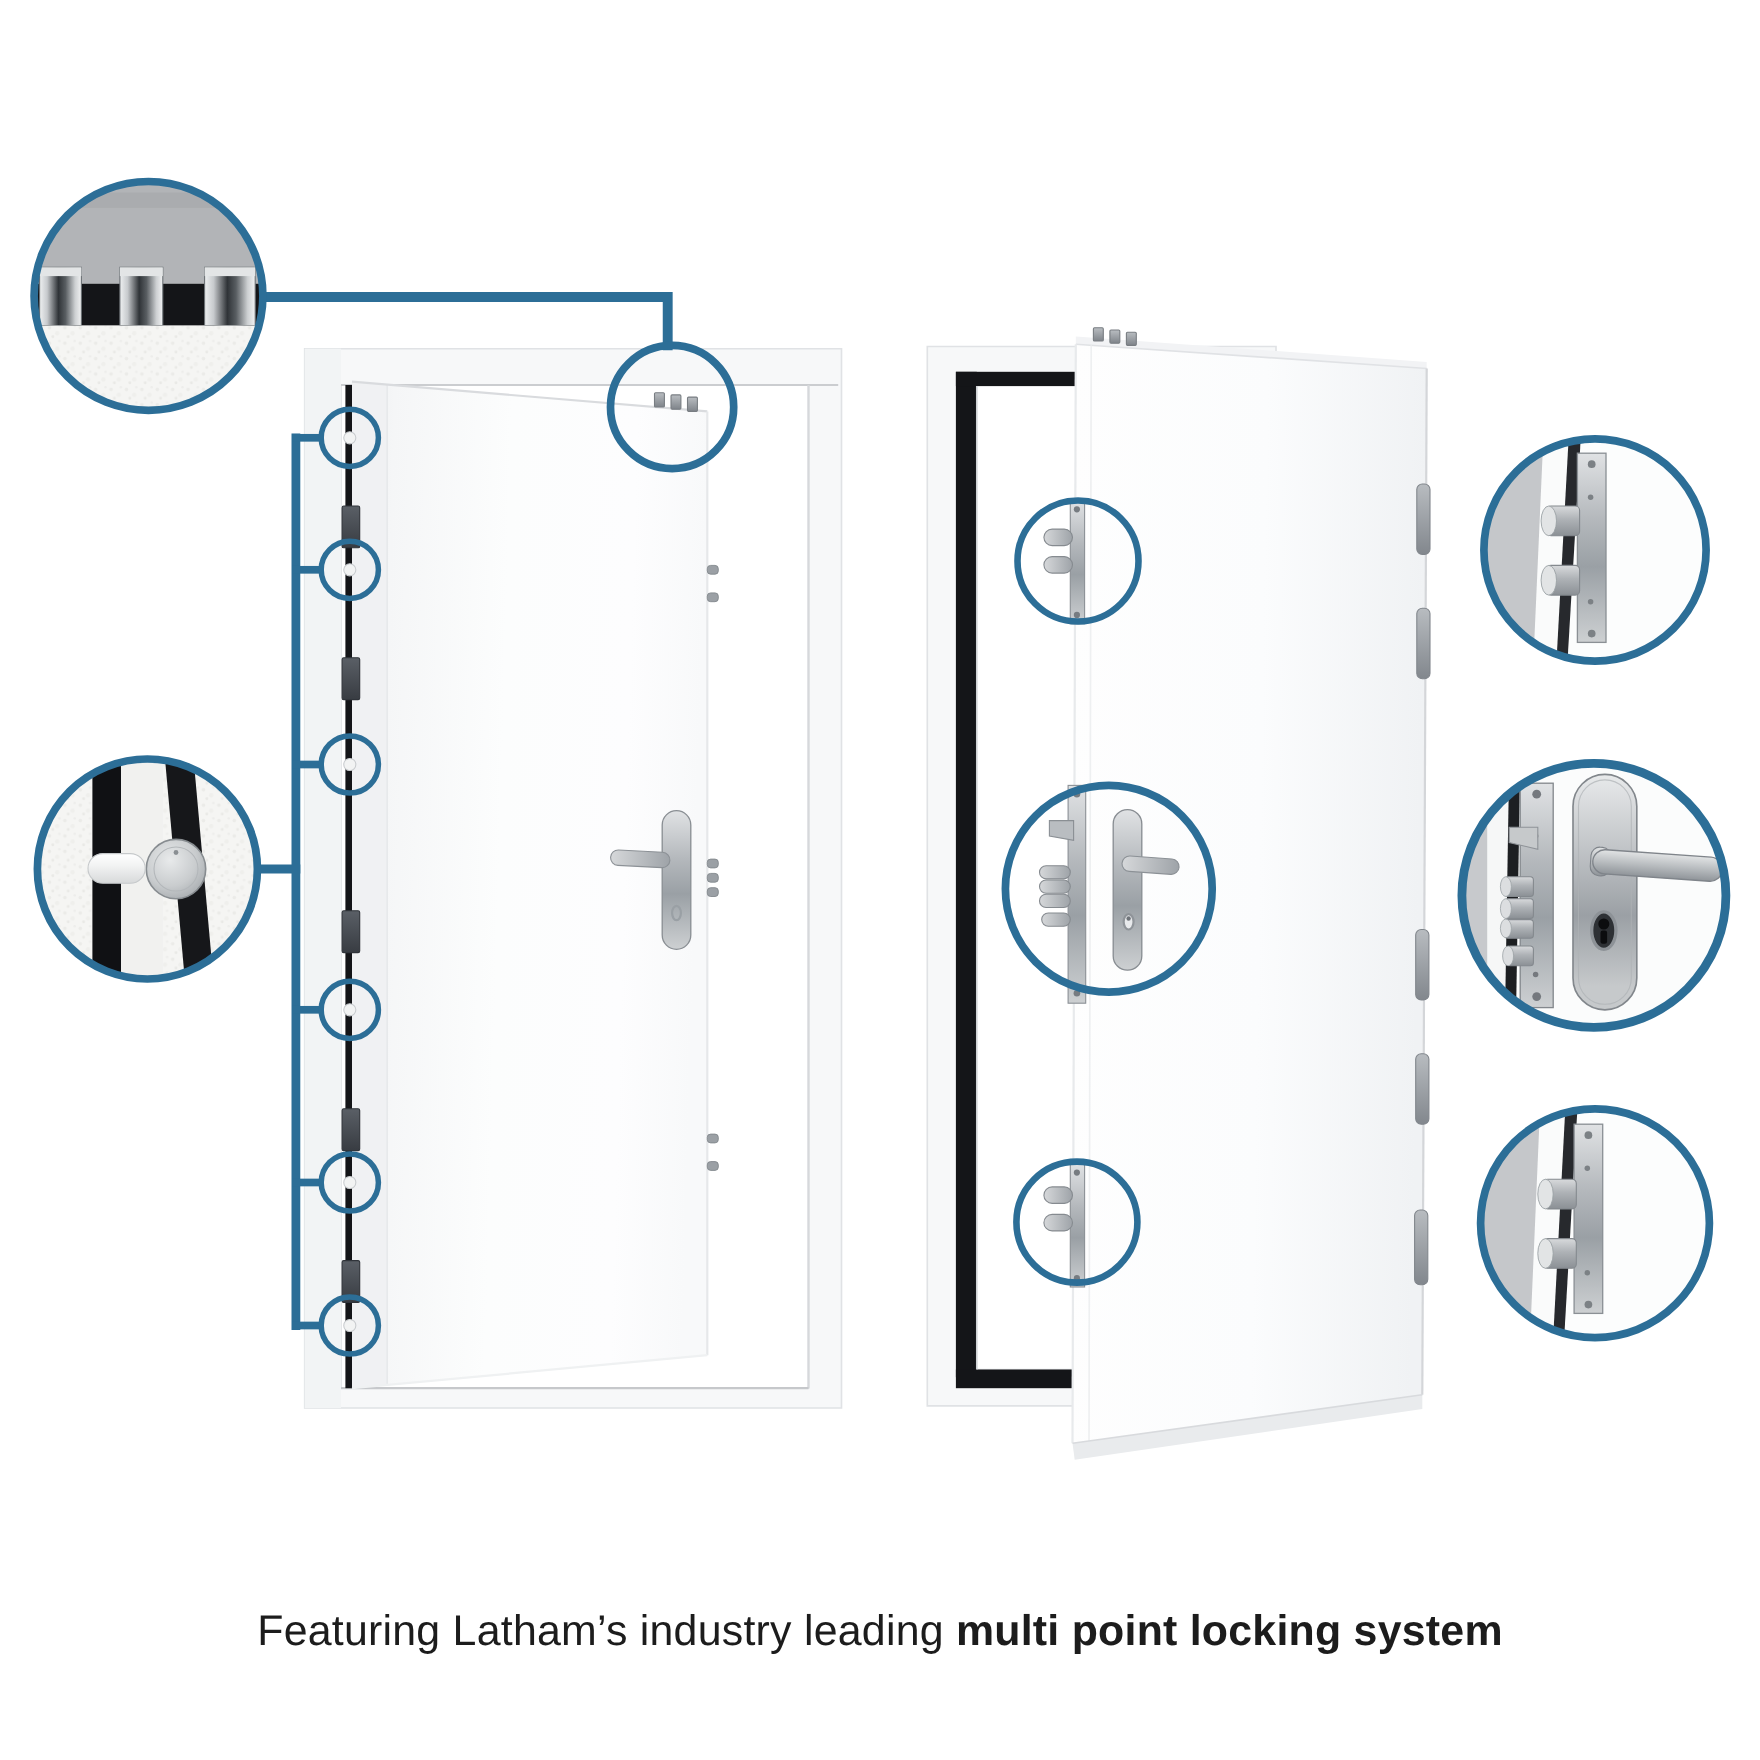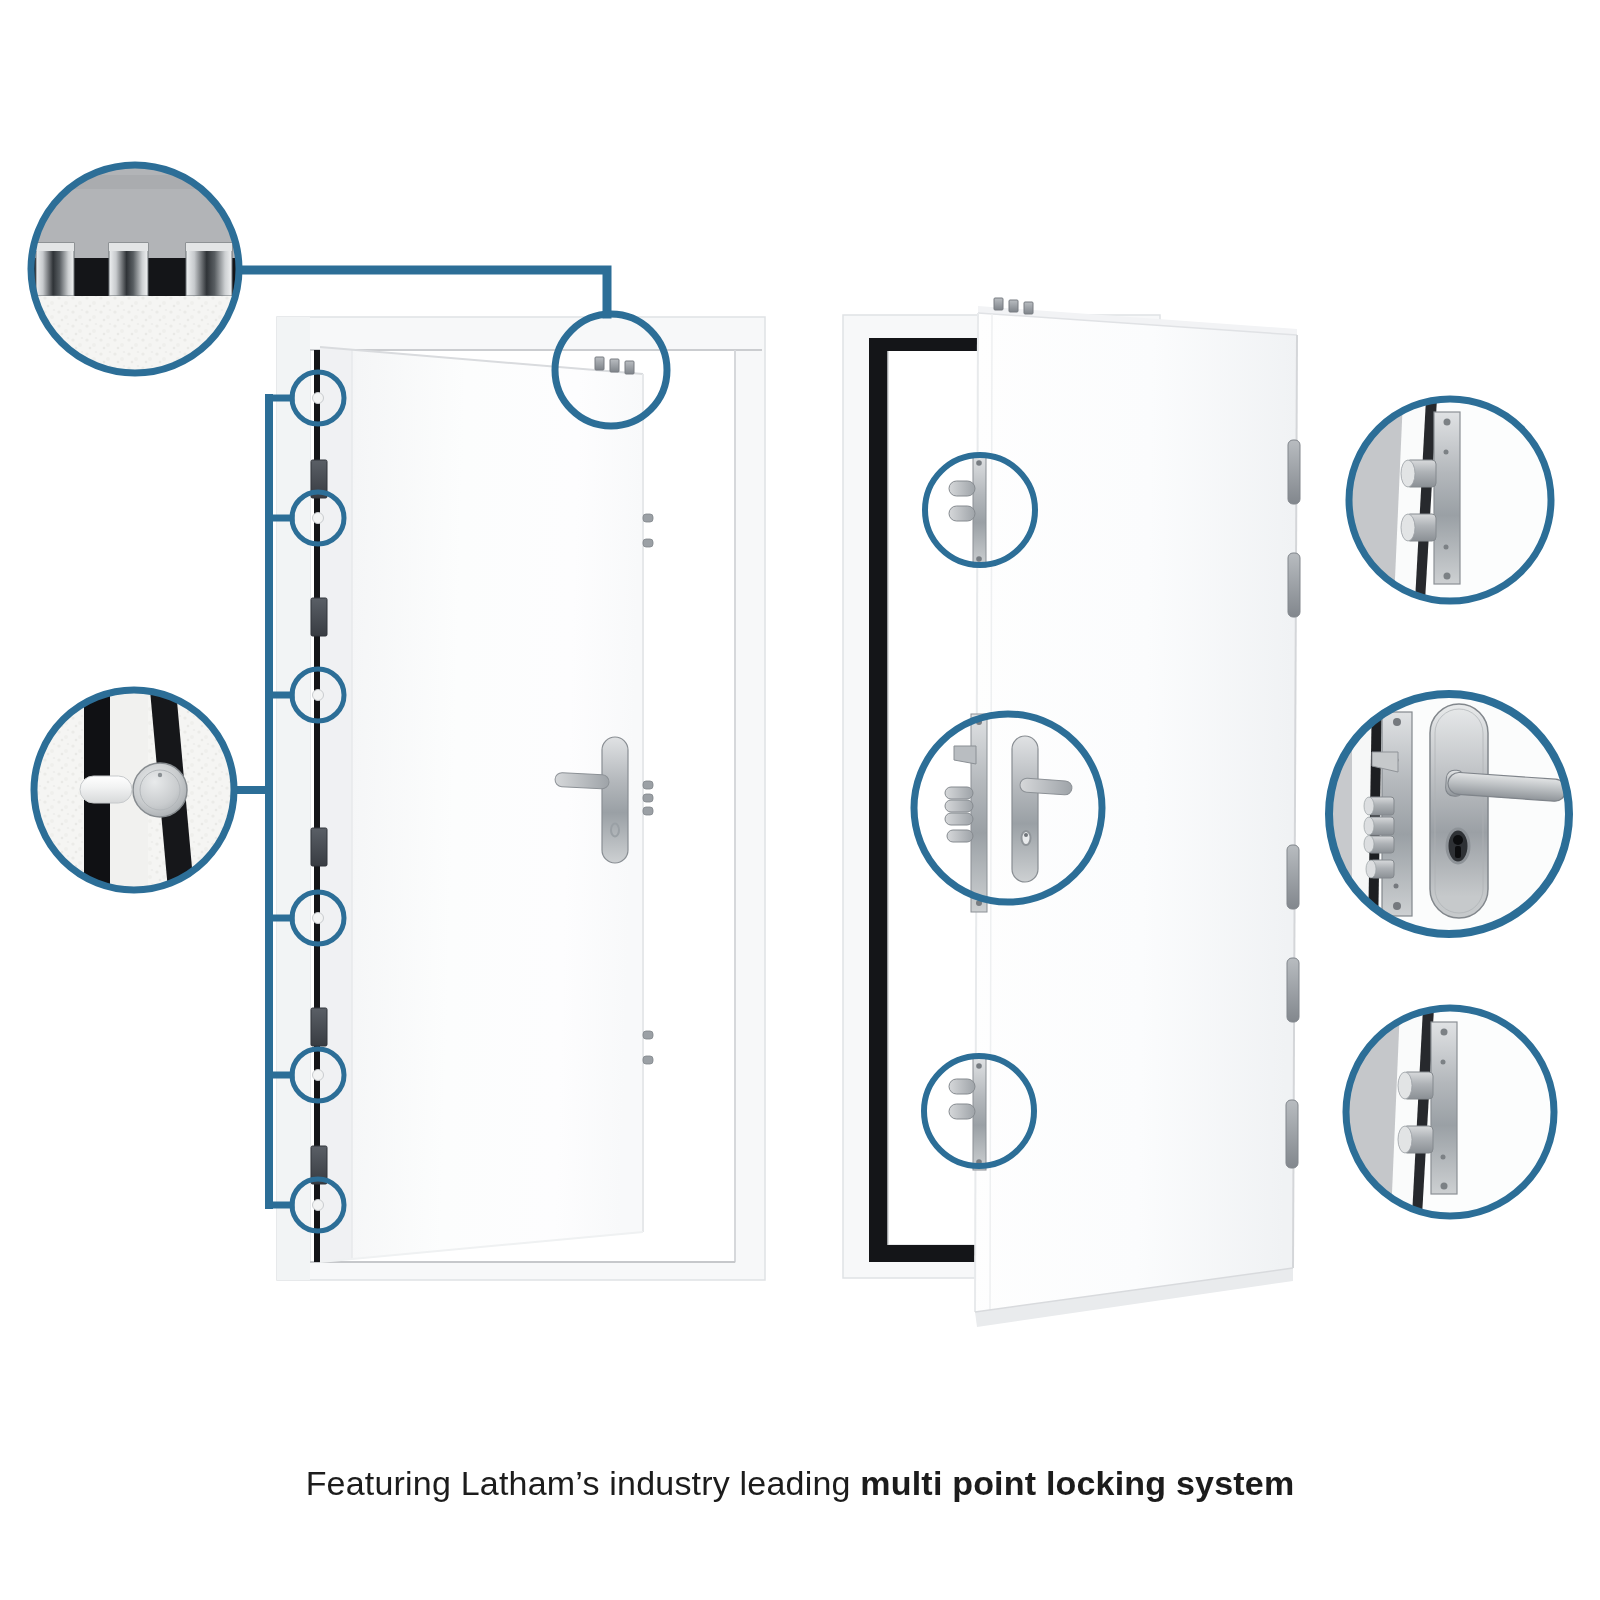--- a/index.html
+++ b/index.html
@@ -7,21 +7,21 @@
     width:1600px;height:1600px;position:relative;overflow:hidden;
     background:var(--background,#fff);
     font-family:"Liberation Sans", sans-serif;
   }
   .stage{position:absolute;inset:0;}
   svg{display:block;}
   .ring{fill:none;stroke:var(--accent,#2c6e97);}
   .connector{fill:none;stroke:var(--accent,#2c6e97);stroke-linecap:square;}
   .caption{
     position:absolute;left:0;top:1458px;width:1600px;
-    text-align:center;font-size:34px;line-height:50px;
+    text-align:center;font-size:39px;line-height:50px;
     color:var(--text,#1c1c1c);letter-spacing:.2px;
   }
   .caption .b{font-weight:700;}
 </style>
 </head>
 <body>
 
 <div class="stage">
 <svg width="1600" height="1600" viewBox="0 0 1600 1600">
   <defs>

